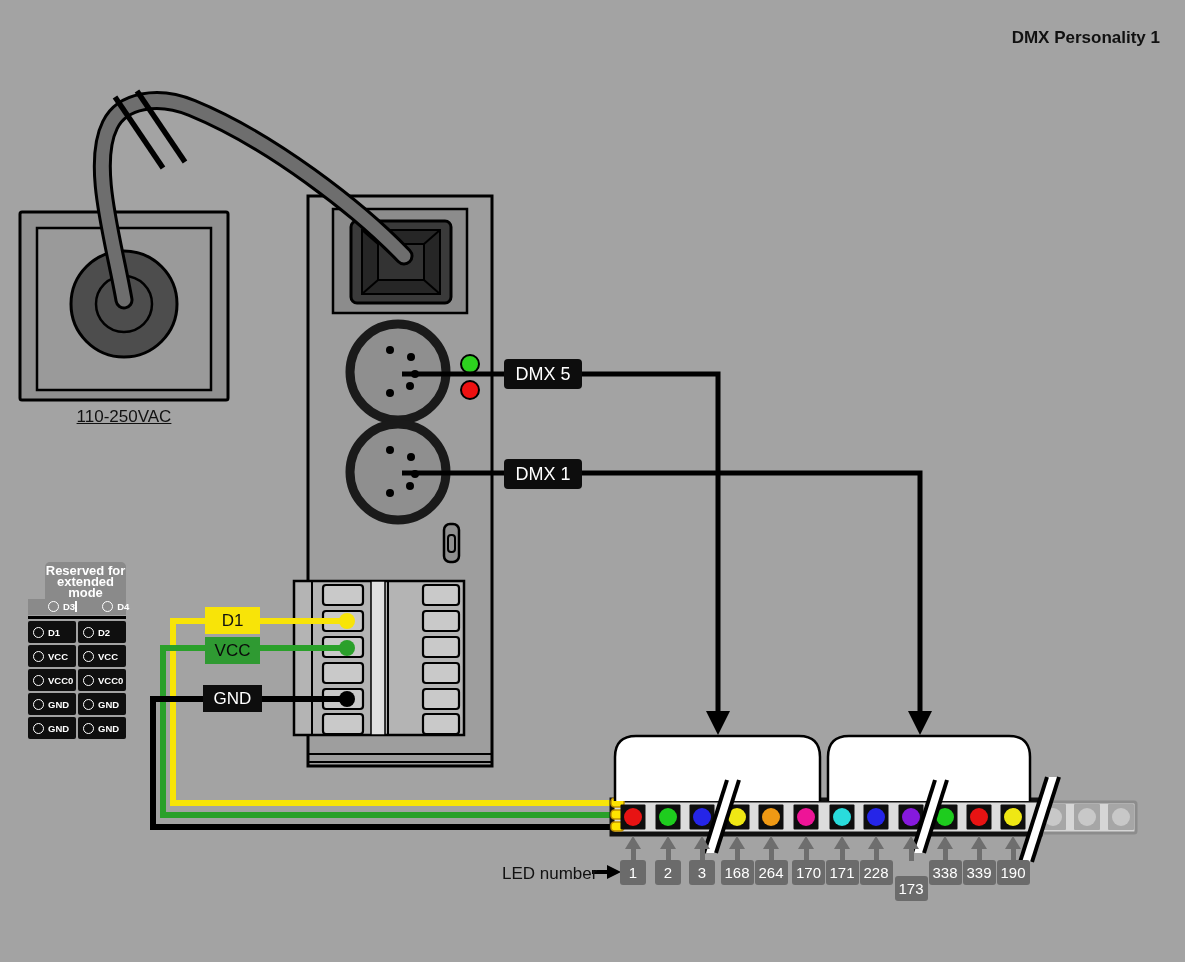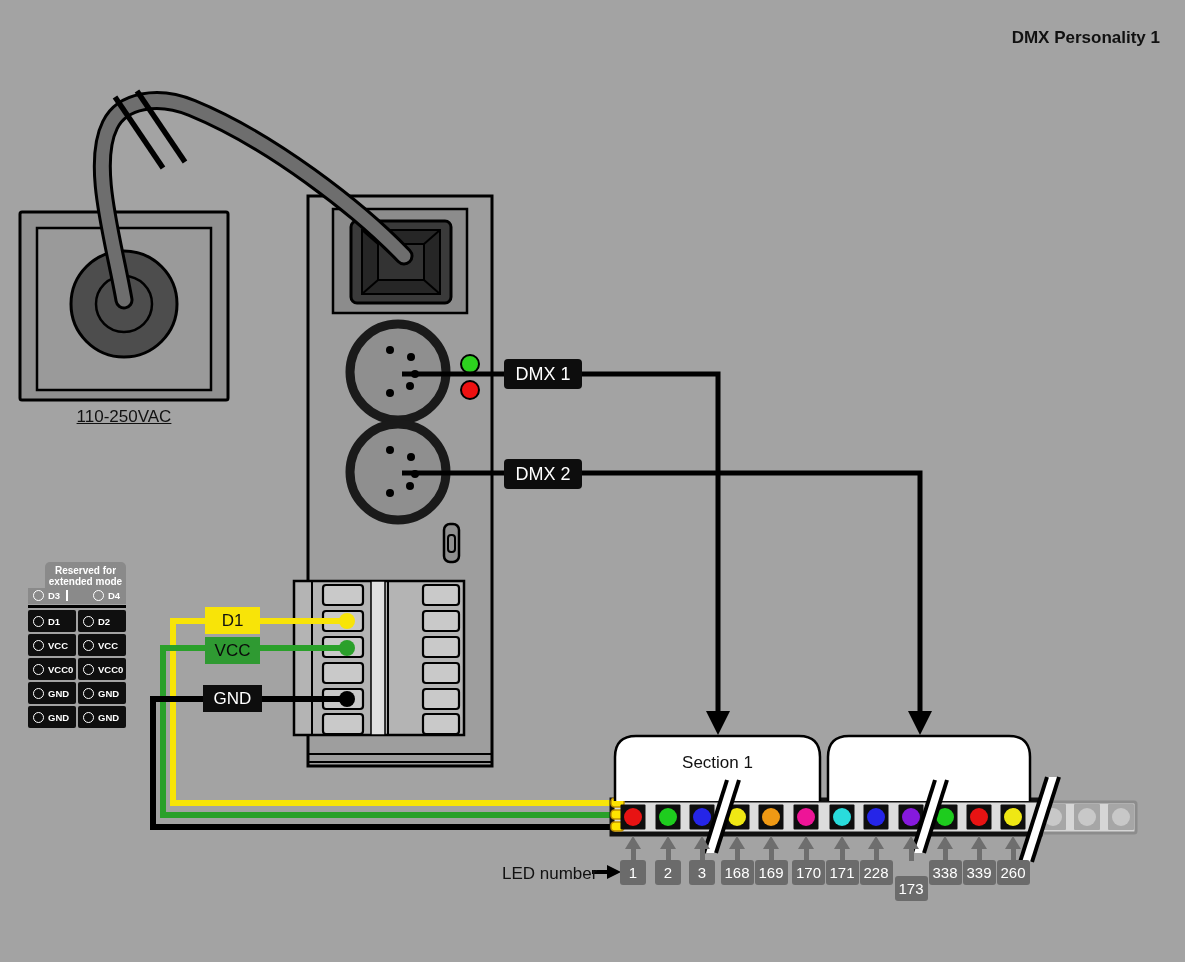--- a/index.html
+++ b/index.html
@@ -22,22 +22,22 @@
   #section2-label{left:828px;width:202px;}
   #led-caption{left:502px;top:864px;font-size:17px;color:#111;}
   .lnum{position:absolute;top:860px;height:25px;background:#6b6b6b;color:#fff;border-radius:3px;
         font-size:15px;line-height:25px;text-align:center;}
   .lnum-shaft{position:absolute;top:848px;width:5px;height:13px;background:#6e6e6e;}
   .lnum-head{position:absolute;top:836px;width:0;height:0;border-left:8px solid transparent;
              border-right:8px solid transparent;border-bottom:13px solid #6e6e6e;}
   
   #ext-table{left:28px;top:562px;width:98px;}
   #ext-header{background:#8a8a8a;border-radius:5px 5px 0 0;color:#fff;font-weight:bold;
-              font-size:10px;text-align:center;padding:3px 0 1px 0;line-height:11px;margin-left:17px;}
-  .ext-hrow{display:flex;background:#8a8a8a;padding:2px 0 3px 0;gap:20px;}
+              font-size:13px;text-align:center;padding:3px 0 1px 0;line-height:11px;margin-left:17px;}
+  .ext-hrow{display:flex;background:#8a8a8a;padding:2px 0 3px 15px;gap:20px;}
   .ext-hcell{flex:1;display:flex;align-items:center;color:#fff;font-weight:bold;font-size:9.5px;}
   .ext-hcell:first-child{border-right:2px solid #fff;}
   .ext-sep{height:3px;background:#000;margin:1px 0 1px 0;}
   .ext-row{display:flex;gap:2px;margin-top:2px;}
   .ext-cell{flex:1;height:22px;background:#0f0f0f;color:#fff;font-weight:bold;font-size:9.5px;
             display:flex;align-items:center;border-radius:2px;}
   .ring{display:inline-block;width:9px;height:9px;border:1.5px solid #fff;border-radius:50%;
         margin:0 4px 0 5px;flex:none;}
 </style>
 </head>
@@ -204,26 +204,25 @@
   </g>
 
   <g>
     <line x1="592" y1="872" x2="607" y2="872" stroke="#000" stroke-width="4"></line>
     <polygon points="607,865 607,879 621,872" fill="#000"></polygon>
   </g>
 </svg>
 
 <div class="abs" id="title">DMX Personality 1</div>
 <div class="abs" id="power-label">110-250VAC</div>
-<div class="abs dmx-label" id="dmx1-label">DMX 1</div>
-<div class="abs dmx-label" id="dmx2-label">DMX 2</div>
+<div class="abs dmx-label" id="dmx1-label">DMX 5</div>
+<div class="abs dmx-label" id="dmx2-label">DMX 1</div>
 <div class="abs wire-label" id="d1-label">D1</div>
 <div class="abs wire-label" id="vcc-label">VCC</div>
 <div class="abs wire-label" id="gnd-label">GND</div>
-<div class="abs section-label" id="section1-label">Section 1</div>
 <div class="abs" id="led-caption">LED number</div>
 
 <div class="abs" id="ext-table">
   <div id="ext-header">
     <div>Reserved for</div>
     <div>extended mode</div>
   </div>
   <div class="ext-hrow">
     <div class="ext-hcell">
           <span class="ring"></span>
@@ -297,37 +296,37 @@
       <div class="lnum-head" style="left: 660px;"></div>
       <div class="lnum" style="left: 655px; width: 26px;">2</div>
       <div class="lnum-shaft" style="left: 699.5px;"></div>
       <div class="lnum-head" style="left: 694px;"></div>
       <div class="lnum" style="left: 689px; width: 26px;">3</div>
       <div class="lnum-shaft" style="left: 734.5px;"></div>
       <div class="lnum-head" style="left: 729px;"></div>
       <div class="lnum" style="left: 720.5px; width: 33px;">168</div>
       <div class="lnum-shaft" style="left: 768.5px;"></div>
       <div class="lnum-head" style="left: 763px;"></div>
-      <div class="lnum" style="left: 754.5px; width: 33px;">169</div>
+      <div class="lnum" style="left: 754.5px; width: 33px;">264</div>
       <div class="lnum-shaft" style="left: 803.5px;"></div>
       <div class="lnum-head" style="left: 798px;"></div>
       <div class="lnum" style="left: 792px; width: 33px;">170</div>
       <div class="lnum-shaft" style="left: 839.5px;"></div>
       <div class="lnum-head" style="left: 834px;"></div>
       <div class="lnum" style="left: 825.5px; width: 33px;">171</div>
       <div class="lnum-shaft" style="left: 873.5px;"></div>
       <div class="lnum-head" style="left: 868px;"></div>
       <div class="lnum" style="left: 859.5px; width: 33px;">228</div>
       <div class="lnum-shaft" style="left: 908.5px;"></div>
       <div class="lnum-head" style="left: 903px;"></div>
       <div class="lnum" style="left: 894.5px; width: 33px; margin-top: 16px;">173</div>
       <div class="lnum-shaft" style="left: 942.5px;"></div>
       <div class="lnum-head" style="left: 937px;"></div>
       <div class="lnum" style="left: 928.5px; width: 33px;">338</div>
       <div class="lnum-shaft" style="left: 976.5px;"></div>
       <div class="lnum-head" style="left: 971px;"></div>
       <div class="lnum" style="left: 962.5px; width: 33px;">339</div>
       <div class="lnum-shaft" style="left: 1010.5px;"></div>
       <div class="lnum-head" style="left: 1005px;"></div>
-      <div class="lnum" style="left: 996.5px; width: 33px;">260</div>
+      <div class="lnum" style="left: 996.5px; width: 33px;">190</div>
     </div>
 
 </div>
 
 </body></html>

